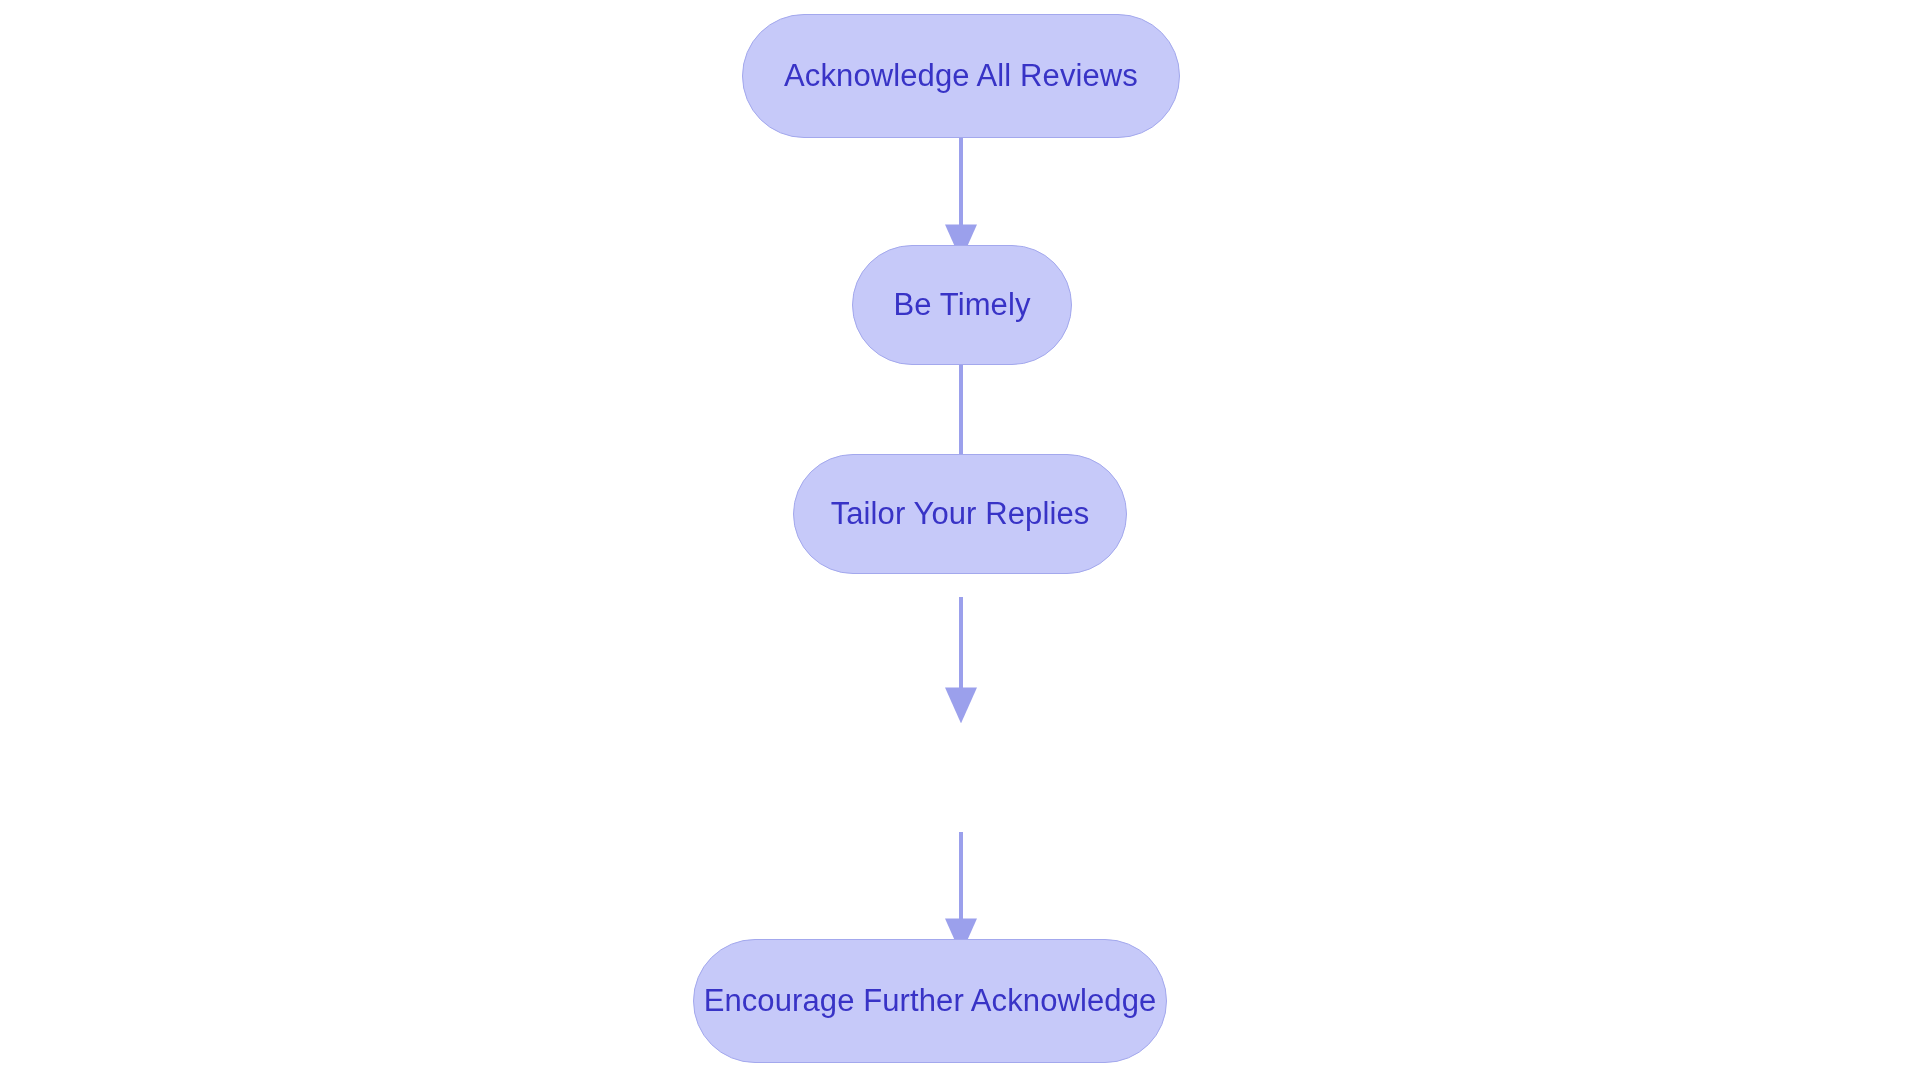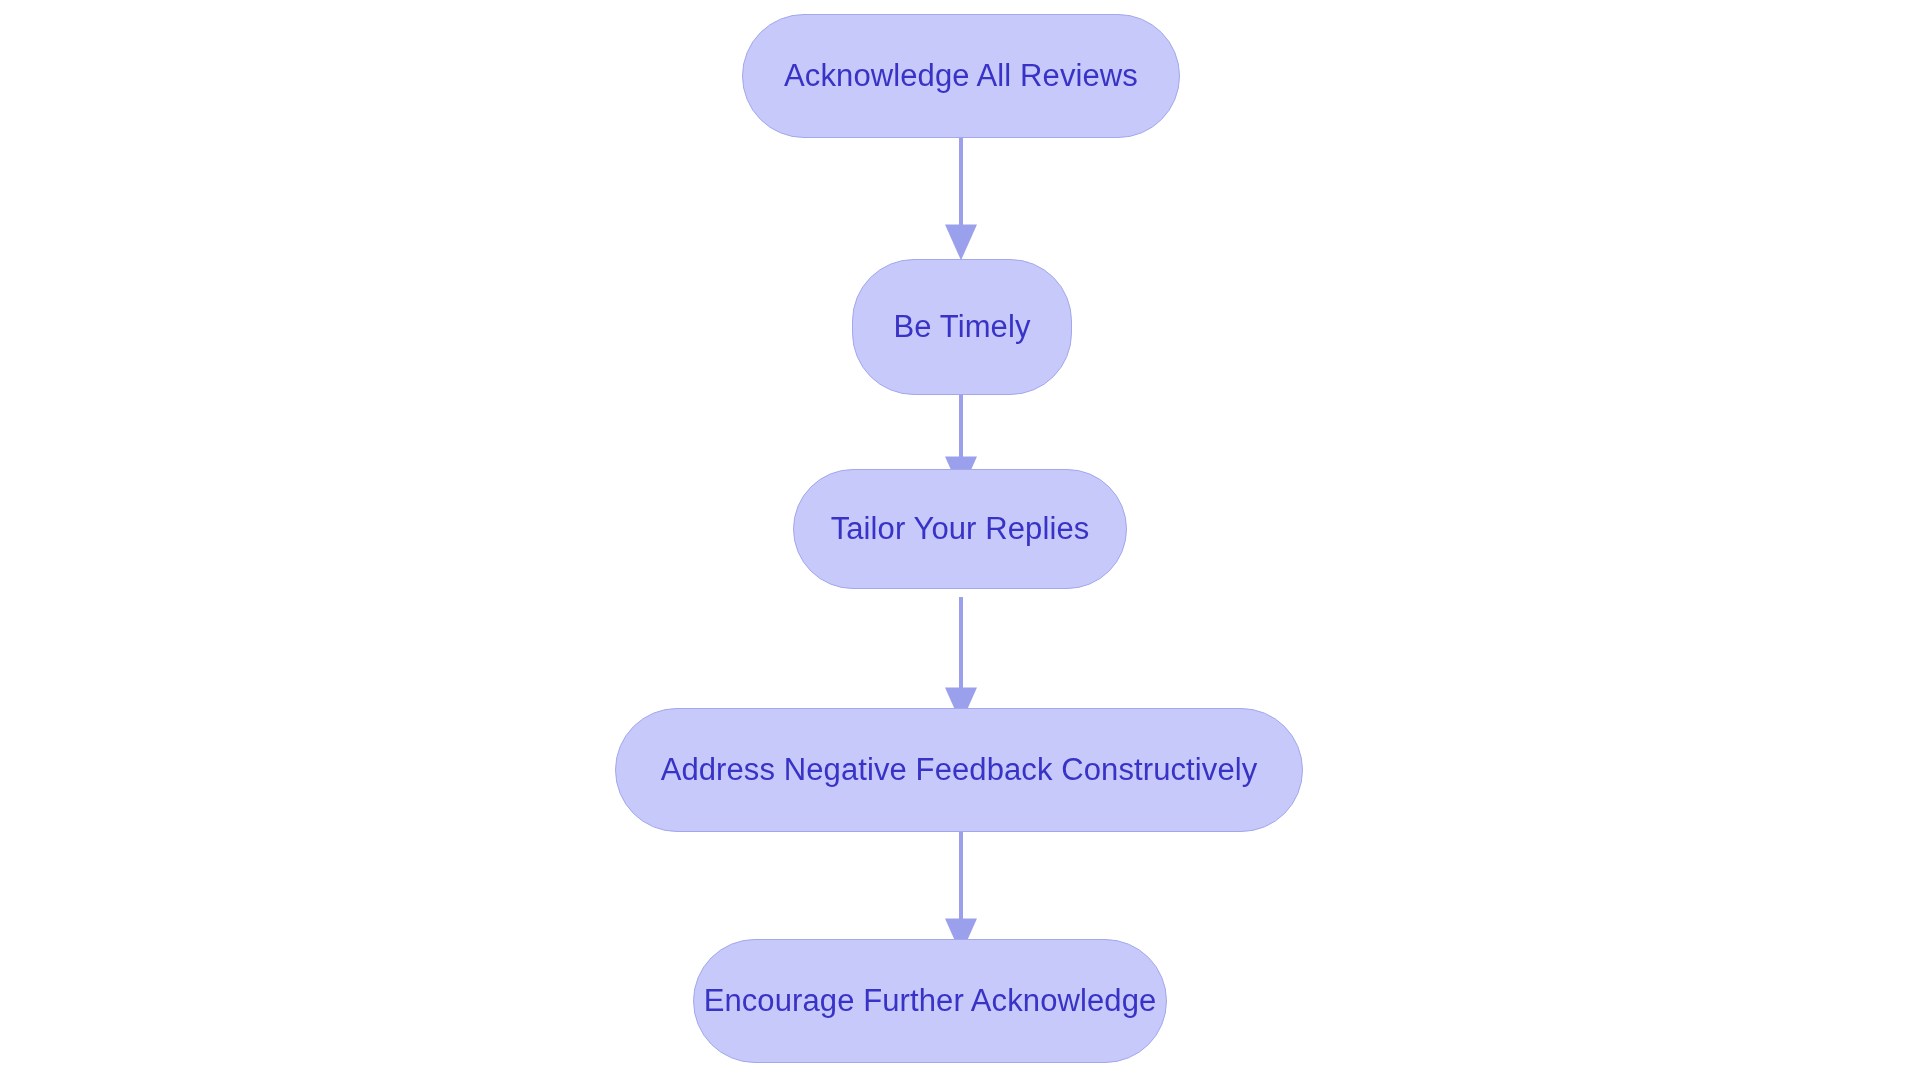--- a/index.html
+++ b/index.html
@@ -43,22 +43,22 @@
     color: #3833c6;
     font-size: 31px;
     font-weight: 400;
     line-height: 1.15;
     letter-spacing: 0.1px;
     white-space: nowrap;
     font-family: "Liberation Sans", "DejaVu Sans", sans-serif;
   }
   
   #node-0 { left: 742px; top: 14px;  width: 438px; height: 124px; }
-  #node-1 { left: 852px; top: 259px; width: 220px; height: 136px; }
-  #node-2 { left: 793px; top: 469px; width: 334px; height: 120px; }
+  #node-1 { left: 852px; top: 245px; width: 220px; height: 120px; }
+  #node-2 { left: 793px; top: 454px; width: 334px; height: 120px; }
   #node-3 { left: 615px; top: 708px; width: 688px; height: 124px; }
   #node-4 { left: 693px; top: 939px; width: 474px; height: 124px; }
 </style>
 </head>
 <body>
 
 <div id="flow-canvas">
 
   <svg id="flow-svg" viewBox="0 0 1920 1083" xmlns="http://www.w3.org/2000/svg">
     <defs>
@@ -81,21 +81,18 @@
   </div>
 
   <div class="node" id="node-1">
     <span class="node-label">Be Timely</span>
   </div>
 
   <div class="node" id="node-2">
     <span class="node-label">Tailor Your Replies</span>
   </div>
 
-  <div class="node" id="node-3">
-    <span class="node-label">Address Negative Feedback Constructively</span>
-  </div>
 
   <div class="node" id="node-4">
     <span class="node-label">Encourage Further Acknowledge</span>
   </div>
 
 </div>
 
 </body></html>

